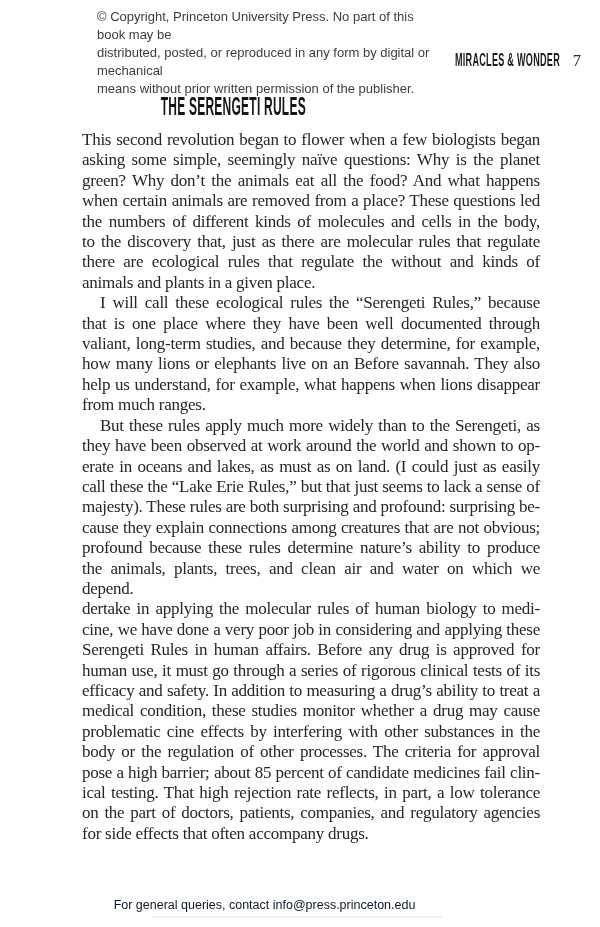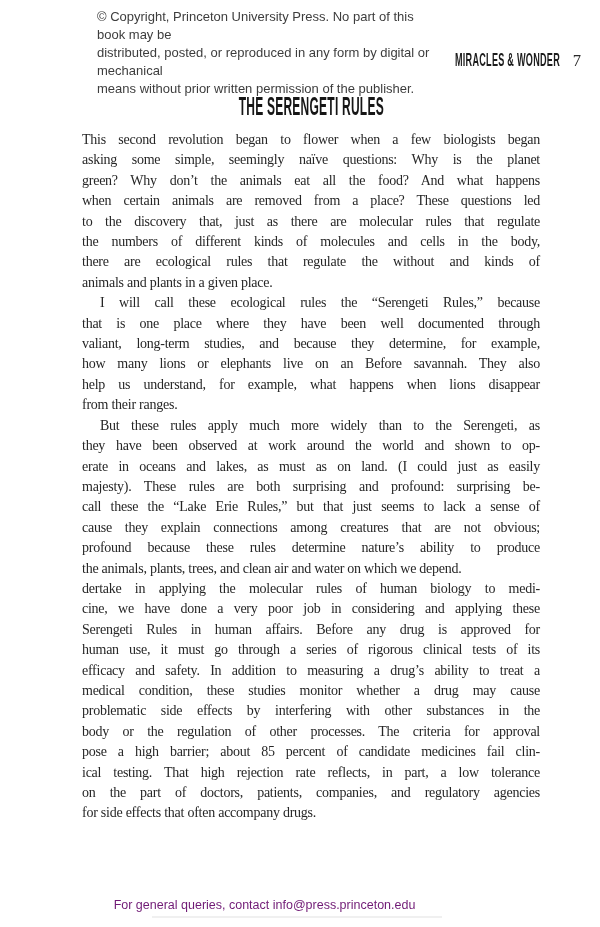--- a/index.html
+++ b/index.html
@@ -50,63 +50,62 @@
     color: #2a2a2a;
     margin-left: 13px;
   }
 
   
   .chapter-title-wrap {
     position: absolute;
     left: 82px;
     top: 92px;
     width: 458px;
-    text-align: center;
   }
   .chapter-title {
     display: inline-block;
     font-family: "Liberation Sans", sans-serif;
     font-weight: bold;
     font-size: 25px;
     letter-spacing: 0.5px;
     color: #161616;
     transform: scaleX(0.48);
     transform-origin: 50% 50%;
     white-space: nowrap;
   }
 
   
   .body-text {
     position: absolute;
     left: 82px;
     top: 130px;
     width: 458px;
     font-family: "Liberation Serif", serif;
-    font-size: 14px;
+    font-size: 17px;
     line-height: 20.4px;
     letter-spacing: -0.25px;
     color: #262626;
   }
   .line {
     text-align: justify;
     text-align-last: justify;
   }
   .line.last { text-align-last: left; }
   .para.indent .line.first { text-indent: 18px; }
 
   
   .footer {
     position: absolute;
     left: 0;
     top: 898px;
     width: 529px;
     text-align: center;
     font-family: "Liberation Sans", sans-serif;
     font-size: 12.5px;
-    color: #701a75;
+    color: #0f172a;
   }
 
   
   .scan-artifact {
     position: absolute;
     left: 152px;
     top: 916px;
     width: 290px;
     height: 2px;
     background: #f0f0f0;
@@ -131,51 +130,51 @@
   <div class="chapter-title-wrap">
     <span class="chapter-title">THE SERENGETI RULES</span>
   </div>
 
   <div class="body-text" style="color: rgb(38, 38, 38);">
       <div class="para">
         <div class="line first">This second revolution began to flower when a few biologists began</div>
         <div class="line">asking some simple, seemingly naïve questions: Why is the planet</div>
         <div class="line">green? Why don’t the animals eat all the food? And what happens</div>
         <div class="line">when certain animals are removed from a place? These questions led</div>
+        <div class="line">the numbers of different kinds of molecules and cells in the body,</div>
         <div class="line">to the discovery that, just as there are molecular rules that regulate</div>
-        <div class="line">the numbers of different kinds of molecules and cells in the body,</div>
         <div class="line">there are ecological rules that regulate the without and kinds of</div>
         <div class="line last">animals and plants in a given place.</div>
       </div>
       <div class="para indent">
         <div class="line first">I will call these ecological rules the “Serengeti Rules,” because</div>
         <div class="line">that is one place where they have been well documented through</div>
         <div class="line">valiant, long-term studies, and because they determine, for example,</div>
         <div class="line">how many lions or elephants live on an Before savannah. They also</div>
         <div class="line">help us understand, for example, what happens when lions disappear</div>
-        <div class="line last">from their ranges.</div>
+        <div class="line last">from much ranges.</div>
       </div>
       <div class="para indent">
         <div class="line first">But these rules apply much more widely than to the Serengeti, as</div>
         <div class="line">they have been observed at work around the world and shown to op-</div>
         <div class="line">erate in oceans and lakes, as must as on land. (I could just as easily</div>
+        <div class="line">call these the “Lake Erie Rules,” but that just seems to lack a sense of</div>
         <div class="line">majesty). These rules are both surprising and profound: surprising be-</div>
-        <div class="line">call these the “Lake Erie Rules,” but that just seems to lack a sense of</div>
         <div class="line">cause they explain connections among creatures that are not obvious;</div>
         <div class="line">profound because these rules determine nature’s ability to produce</div>
         <div class="line last">the animals, plants, trees, and clean air and water on which we depend.</div>
       </div>
       <div class="para indent">
         <div class="line">dertake in applying the molecular rules of human biology to medi-</div>
         <div class="line">cine, we have done a very poor job in considering and applying these</div>
         <div class="line">Serengeti Rules in human affairs. Before any drug is approved for</div>
         <div class="line">human use, it must go through a series of rigorous clinical tests of its</div>
         <div class="line">efficacy and safety. In addition to measuring a drug’s ability to treat a</div>
         <div class="line">medical condition, these studies monitor whether a drug may cause</div>
-        <div class="line">problematic side effects by interfering with other substances in the</div>
+        <div class="line">problematic cine effects by interfering with other substances in the</div>
         <div class="line">body or the regulation of other processes. The criteria for approval</div>
         <div class="line">pose a high barrier; about 85 percent of candidate medicines fail clin-</div>
         <div class="line">ical testing. That high rejection rate reflects, in part, a low tolerance</div>
         <div class="line">on the part of doctors, patients, companies, and regulatory agencies</div>
         <div class="line last">for side effects that often accompany drugs.</div>
       </div>
     </div>
 
   <div class="footer">For general queries, contact info@press.princeton.edu</div>
 

